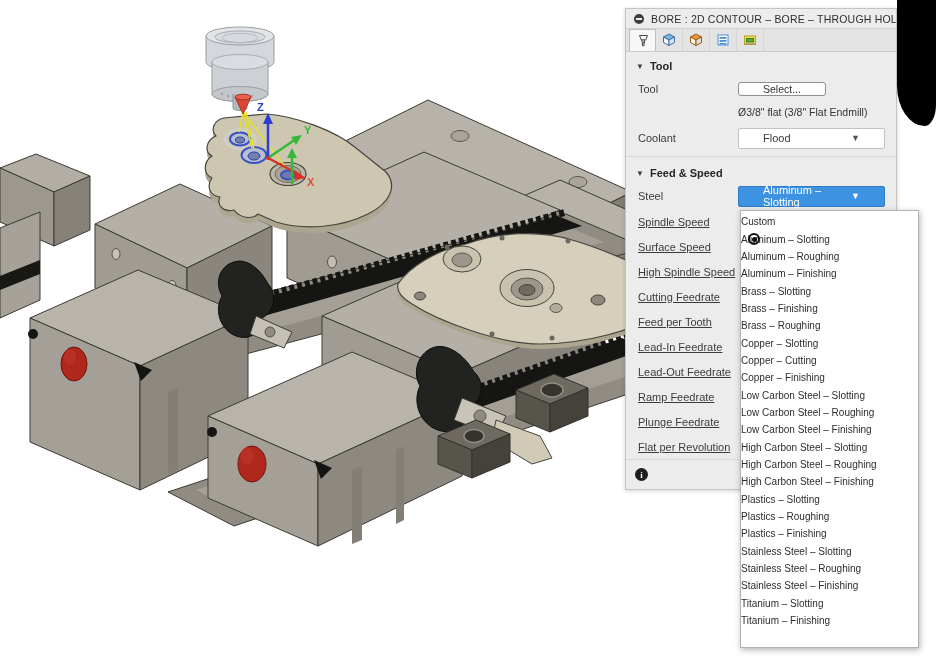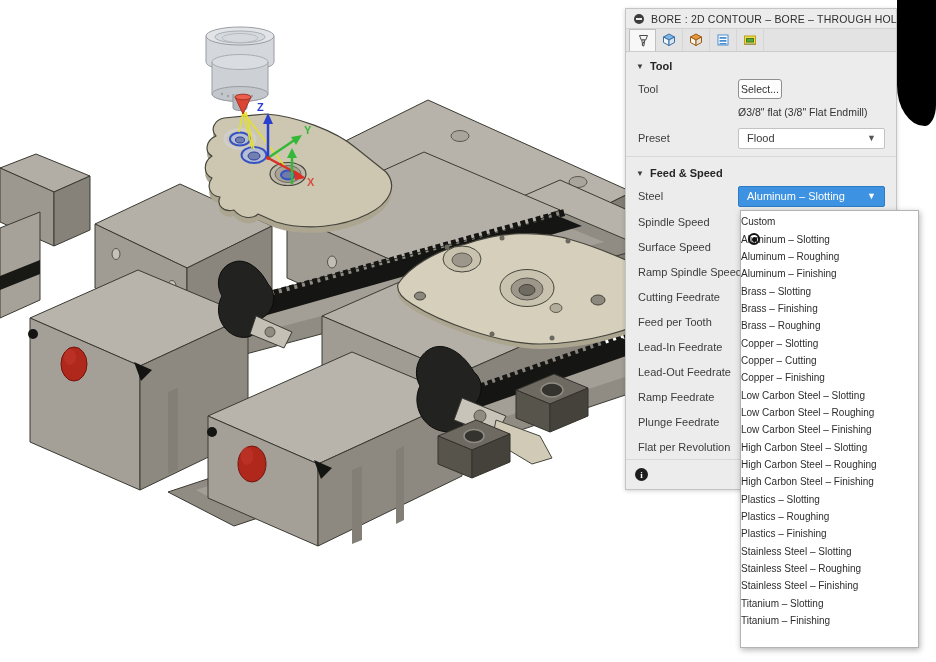--- a/index.html
+++ b/index.html
@@ -20,26 +20,26 @@
         border-bottom:1px solid #cccccc;padding-left:3px;}
   .tab{width:27px;display:flex;align-items:center;justify-content:center;
        border-right:1px solid #d5d5d5;box-sizing:border-box;}
   .tab.selected{background:#f7f7f7;border:1px solid #bfbfbf;border-bottom:none;}
   .section-header{display:flex;align-items:center;gap:6px;padding:8px 0 4px 10px;
                   font-weight:bold;color:#262626;}
   .caret-down{font-size:8px;color:#3c3c3c;}
   .form-row{height:26px;display:flex;align-items:center;padding-left:12px;}
   .feed-row{height:25px;display:flex;align-items:center;padding-left:12px;}
   .row-label{width:100px;flex:none;color:#3c3c3c;}
-  .feed-row .row-label{width:auto;}
-  .btn{height:20px;padding:0 2px;background:#fdfdfd;border:1px solid #8f8f8f;border-radius:3px;
+  .feed-row .row-label{width:auto;text-decoration:underline;}
+  .btn{height:14px;padding:0 24px;background:#fdfdfd;border:1px solid #8f8f8f;border-radius:3px;
        font-size:10.5px;color:#333;display:inline-flex;align-items:center;}
   .tool-desc{padding:4px 0 7px 112px;font-size:10.5px;color:#333;}
   .select{width:147px;height:21px;background:#fff;border:1px solid #c2c2c2;border-radius:2px;
-          display:flex;align-items:center;justify-content:space-between;padding:0 8px;
+          display:flex;align-items:center;justify-content:space-between;padding:0 24px;
           box-sizing:border-box;}
   .select .caret{color:#555;font-size:9px;}
   .preset-select{background:#3e92e2;border-color:#2e7cc4;color:#fff;}
   .preset-select .caret{color:#fff;}
   .divider{height:1px;background:#d8d8d8;margin:5px 0 2px 0;}
   .panel-footer{position:absolute;left:0;right:0;bottom:0;height:29px;border-top:1px solid #d8d8d8;
                 display:flex;align-items:center;padding-left:9px;}
   .info-icon{width:13px;height:13px;border-radius:50%;background:#1d1d1d;color:#fff;font-size:9px;
              font-weight:bold;display:flex;align-items:center;justify-content:center;
              font-family:"Liberation Serif",serif;}
@@ -283,21 +283,21 @@
       <span>Tool</span>
     </div>
 
     <div class="form-row">
       <span class="row-label">Tool</span>
       <button class="btn">Select...</button>
     </div>
     <div class="tool-desc">Ø3/8" flat (3/8" Flat Endmill)</div>
 
     <div class="form-row">
-      <span class="row-label">Preset</span>
+      <span class="row-label">Coolant</span>
       <div class="select">
         <span>Flood</span>
         <span class="caret">▼</span>
       </div>
     </div>
 
     <div class="divider"></div>
 
     <div class="section-header">
       <span class="caret-down">▼</span>
@@ -316,21 +316,21 @@
 
         <div class="feed-row">
           <span class="row-label">Spindle Speed</span>
         </div>
 
         <div class="feed-row">
           <span class="row-label">Surface Speed</span>
         </div>
 
         <div class="feed-row">
-          <span class="row-label">Ramp Spindle Speed</span>
+          <span class="row-label">High Spindle Speed</span>
         </div>
 
         <div class="feed-row">
           <span class="row-label">Cutting Feedrate</span>
         </div>
 
         <div class="feed-row">
           <span class="row-label">Feed per Tooth</span>
         </div>
 

